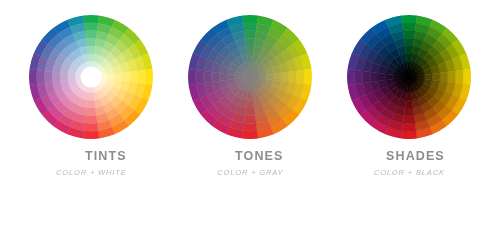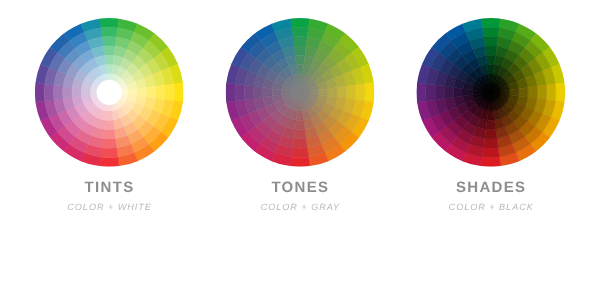--- a/index.html
+++ b/index.html
@@ -54,20 +54,21 @@
     margin-top: 11px;
     text-align: center;
     line-height: 1;
   }
   .caption-title {
     font-size: 12.5px;
     font-weight: bold;
     letter-spacing: 1.1px;
     color: #8d8d8d;
     display: block;
+    text-align: right;
   }
   .caption-sub {
     font-size: 7.6px;
     font-weight: normal;
     letter-spacing: 0.8px;
     color: #b9b9b9;
     display: block;
     margin-top: 6px;
     font-style: italic;
   }

